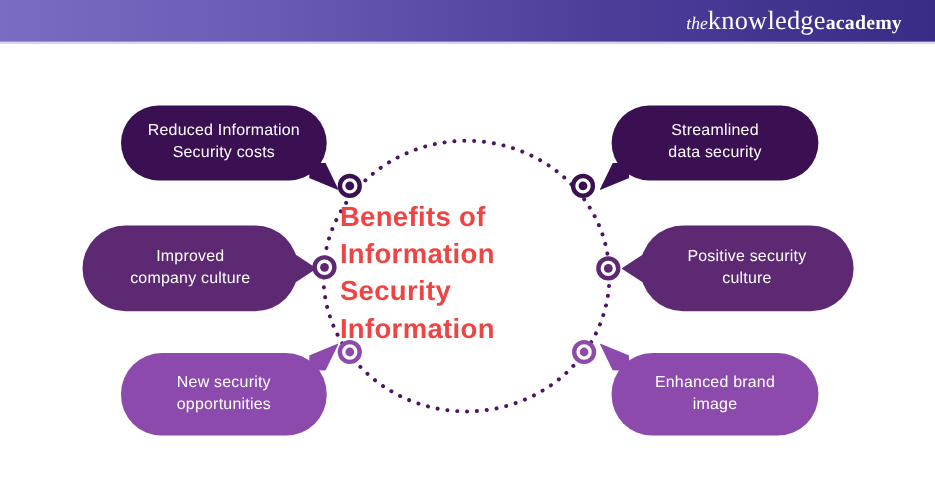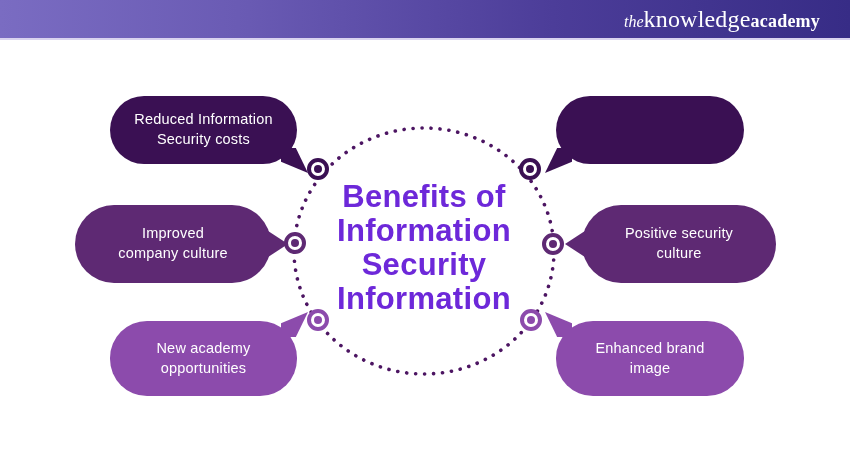--- a/index.html
+++ b/index.html
@@ -17,22 +17,22 @@
     position:absolute;right:30px;top:8px;color:#ffffff;
     font-family:"Liberation Serif", serif;white-space:nowrap;line-height:22px;
   }
   .logo .l-the{font-style:italic;font-size:16px;}
   .logo .l-knowledge{font-size:24px;font-weight:400;letter-spacing:.2px;}
   .logo .l-academy{font-size:18px;font-weight:700;letter-spacing:.2px;}
   
   .ring-svg{position:absolute;left:0;top:0;width:850px;height:450px;}
   
   .title{
-    position:absolute;left:309px;top:180px;width:230px;text-align:center;
-    color:#6d28d9;font-size:31px;font-weight:700;line-height:34px;letter-spacing:.3px;
+    position:absolute;left:309px;top:180px;width:230px;text-align:left;
+    color:#ef4444;font-size:25px;font-weight:700;line-height:34px;letter-spacing:.3px;
   }
   
   .bubble{
     position:absolute;display:flex;align-items:center;justify-content:center;
     color:#ffffff;font-size:14.5px;line-height:1.35;text-align:center;
     letter-spacing:.2px;
   }
   .bubble .txt{position:relative;z-index:2;}
   .c-dark{background-color:#3A1053;}
   .c-mid{background-color:#5E2973;}
@@ -101,27 +101,31 @@
     <span class="tail tail-r"></span>
     <span class="txt">
       <span>Improved</span><br>
       <span>company culture</span>
     </span>
   </div>
 
   <div class="bubble c-light pos-bl">
     <span class="tail tail-tr"></span>
     <span class="txt">
-      <span>New academy</span><br>
+      <span>New security</span><br>
       <span>opportunities</span>
     </span>
   </div>
 
   <div class="bubble c-dark pos-tr">
     <span class="tail tail-bl"></span>
+    <span class="txt">
+      <span>Streamlined</span><br>
+      <span>data security</span>
+    </span>
   </div>
 
   <div class="bubble c-mid pos-mr">
     <span class="tail tail-l"></span>
     <span class="txt">
       <span>Positive security</span><br>
       <span>culture</span>
     </span>
   </div>
 

